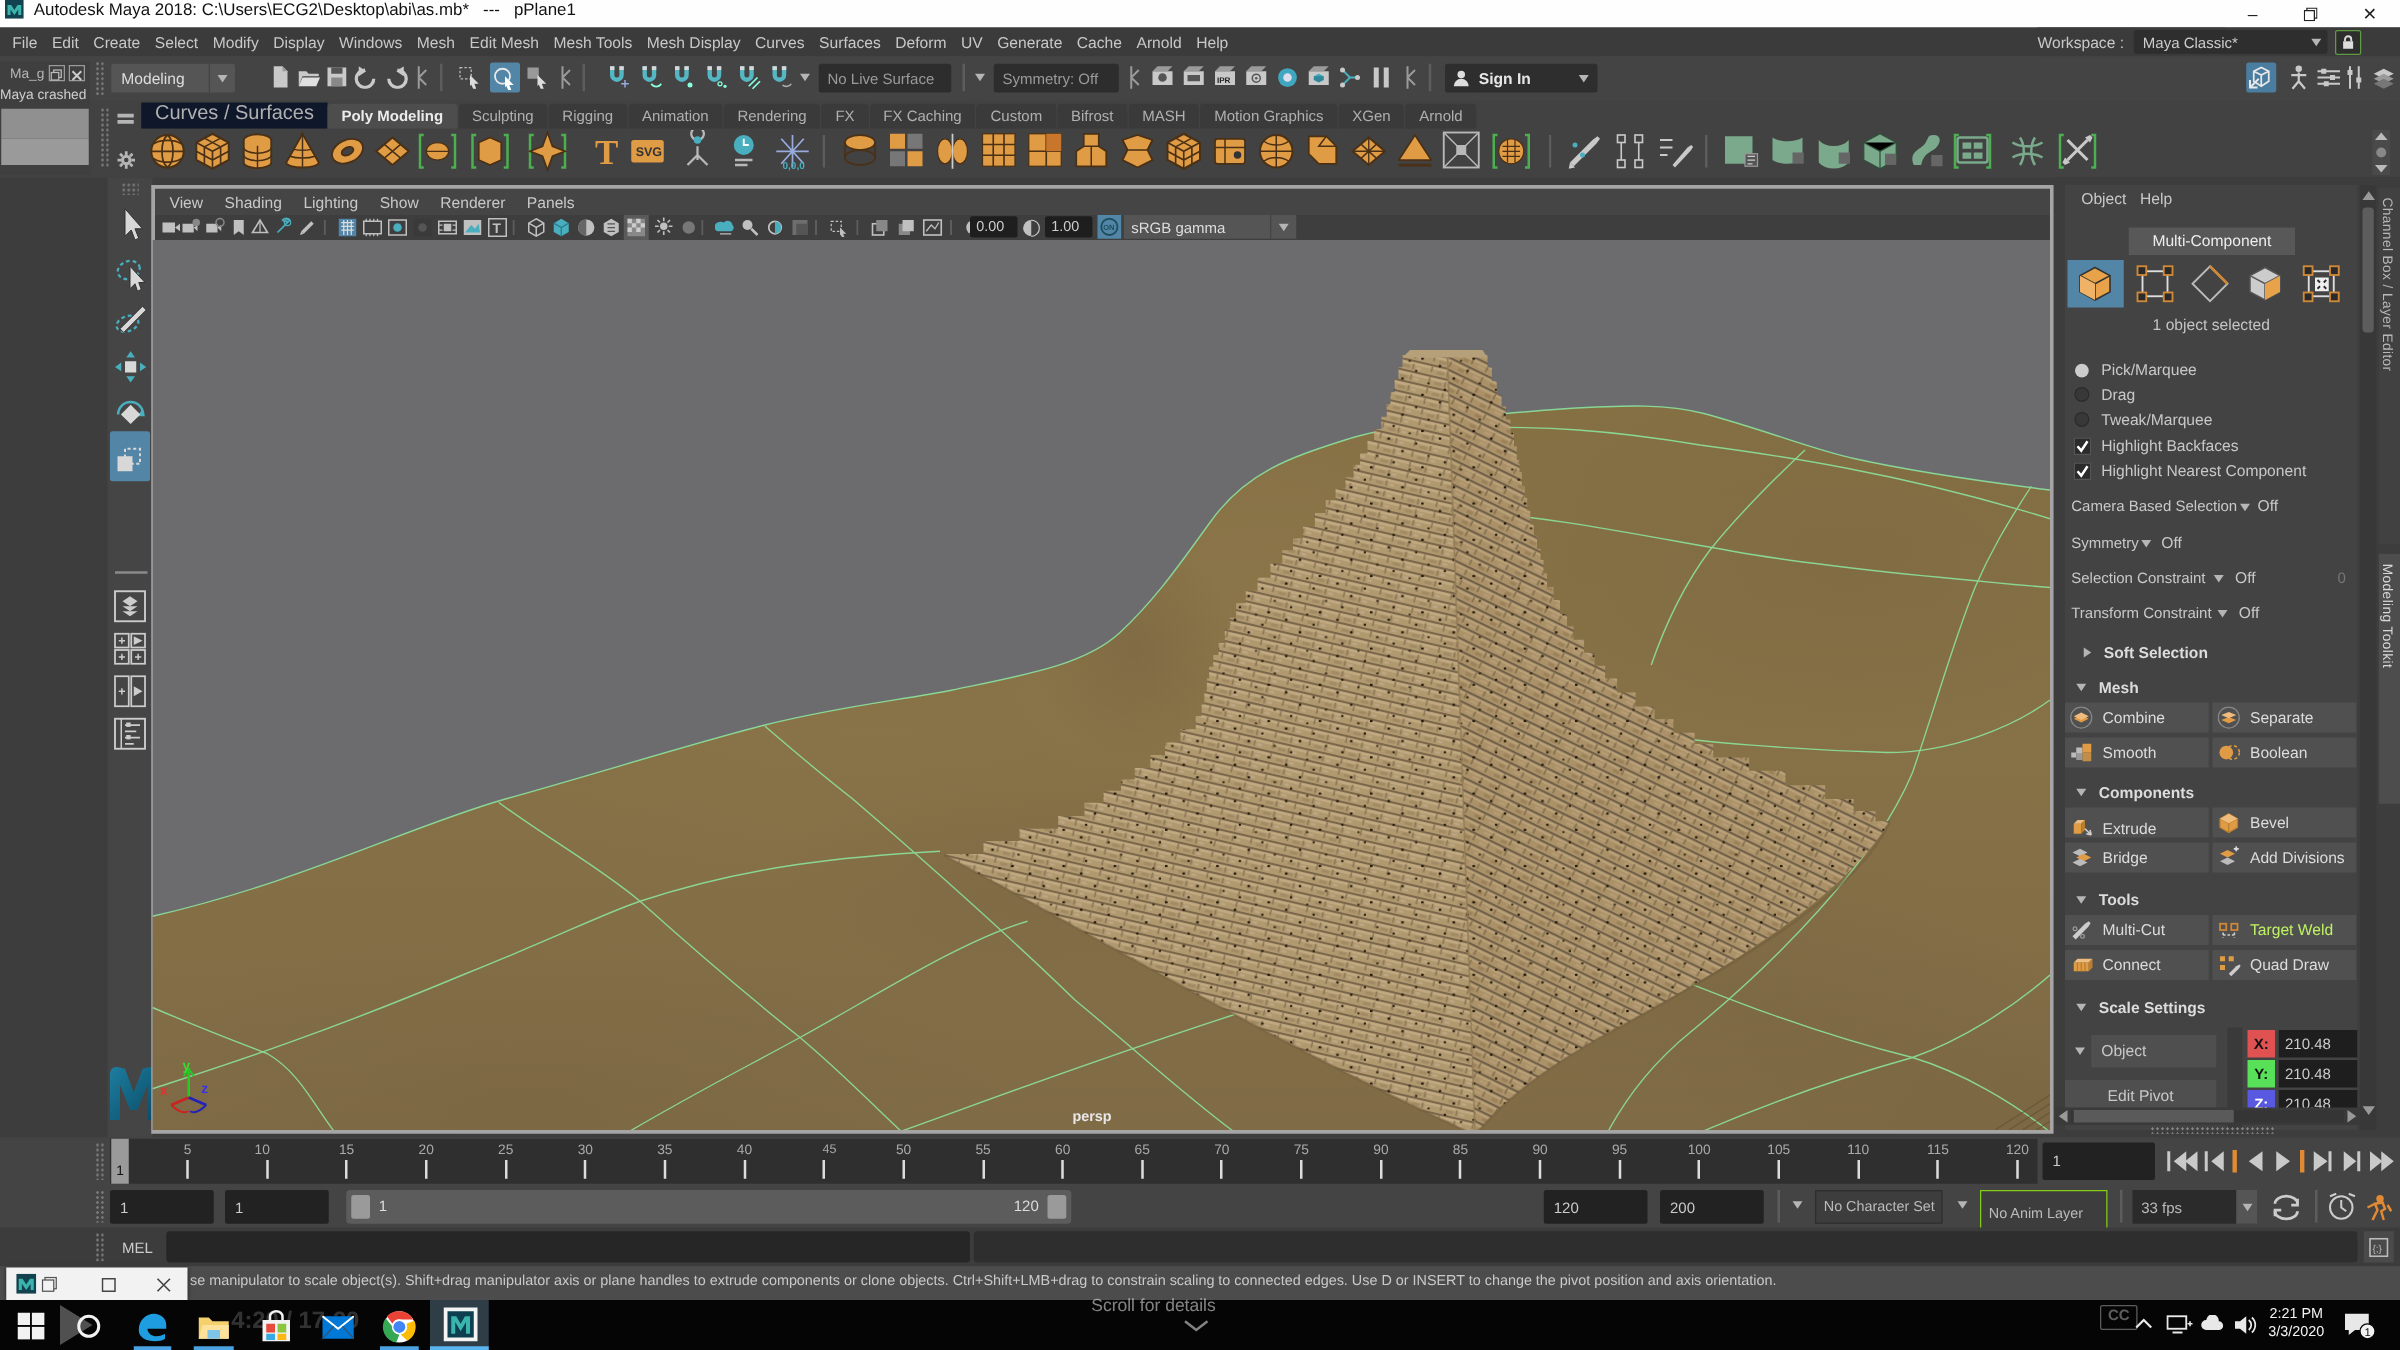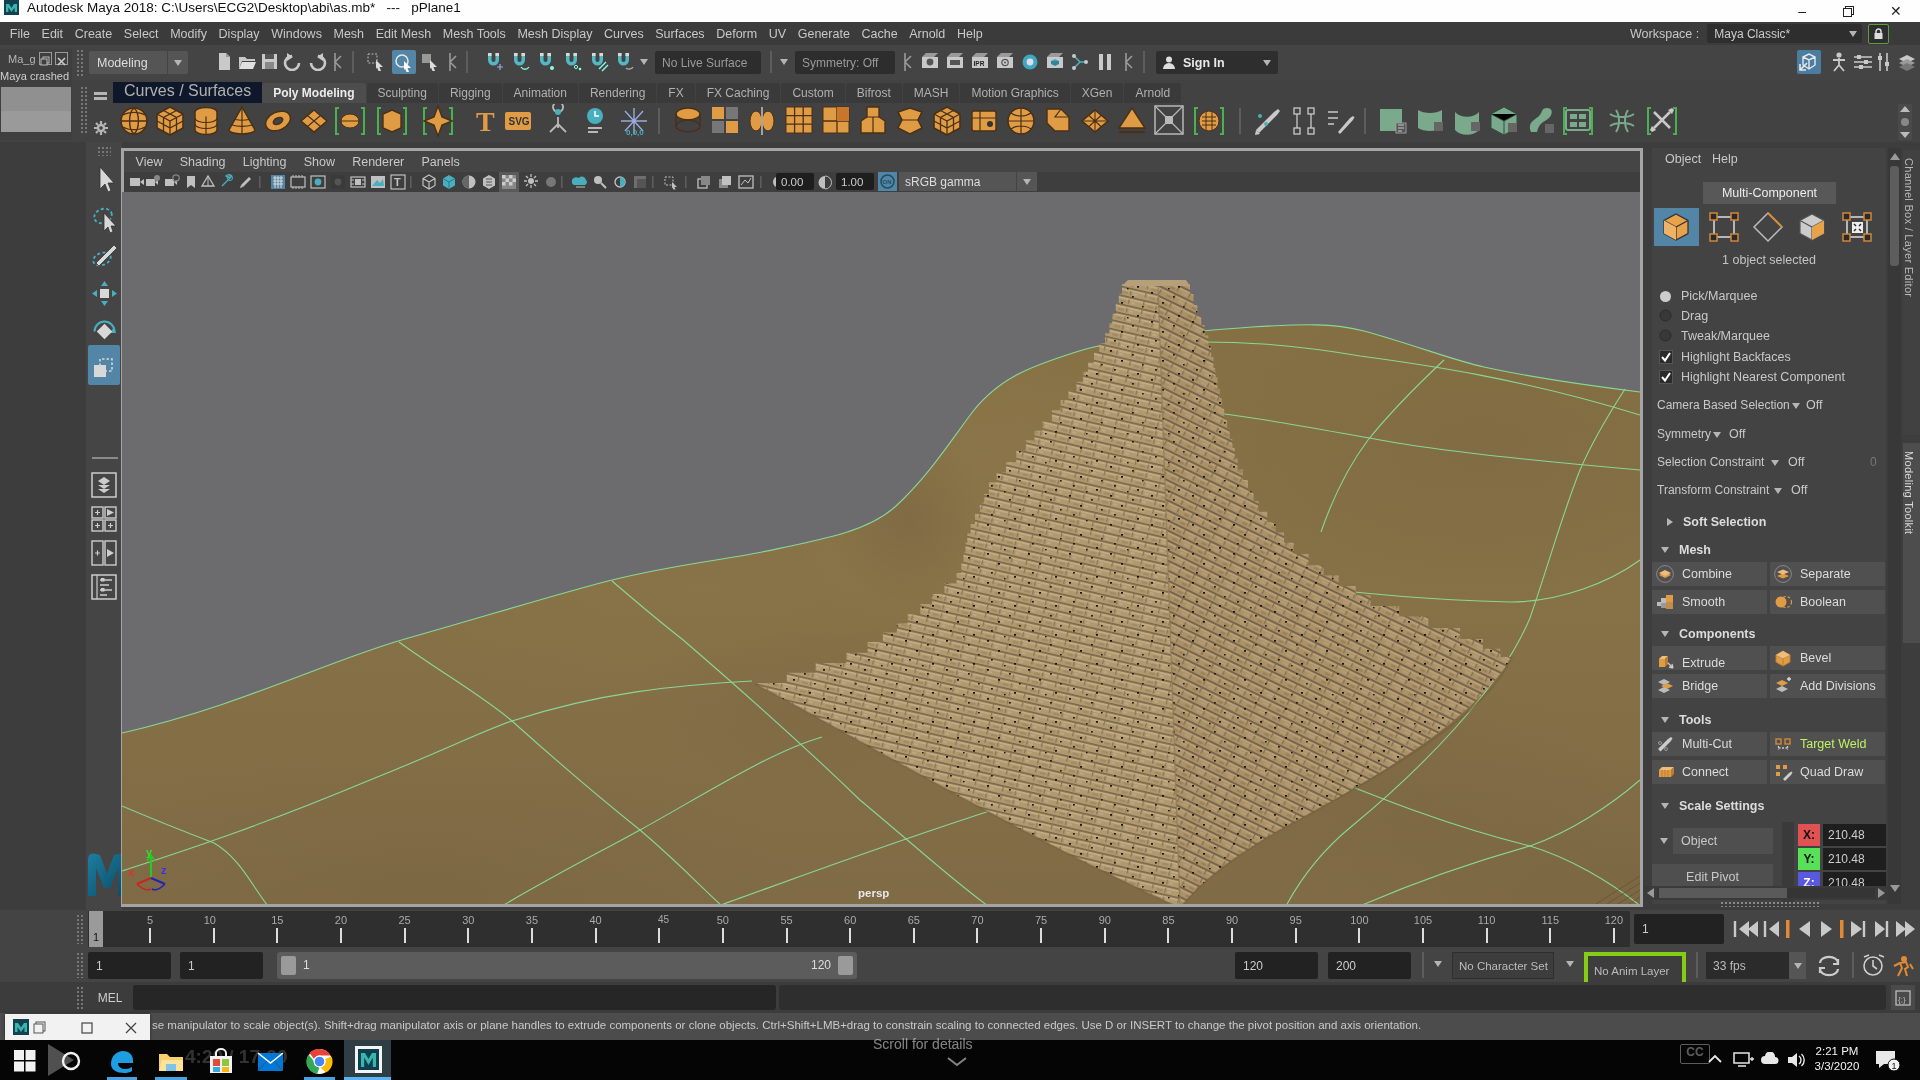--- a/index.html
+++ b/index.html
@@ -1155,21 +1155,21 @@
 <div class="abs" style="left:1422px;top:952px;width:2px;height:26px;background:#5d5d5d"></div>
 <div class="abs" style="left:1434px;top:961px;width:10px;height:10px">
       <div class="tri-d"></div>
     </div>
 <div class="abs" style="left:1452px;top:952px;width:102px;height:27px;background:#3d3d3d;border:1px solid #2e2e2e;display:flex;align-items:center">
       <span style="color:#bbb;font-size:11.5px;margin-left:6px">No Character Set</span>
     </div>
 <div class="abs" style="left:1566px;top:961px;width:10px;height:10px">
       <div class="tri-d"></div>
     </div>
-<div class="abs" style="left:1584px;top:952px;width:102px;height:37px;background:#3d3d3d;border:4px solid #84cc16;display:flex;align-items:center">
+<div class="abs" style="left:1584px;top:952px;width:102px;height:37px;background:#3d3d3d;border:1px solid #84cc16;display:flex;align-items:center">
       <span style="color:#bbb;font-size:11.5px;margin-left:6px">No Anim Layer</span>
     </div>
 <div class="abs" style="left:1696px;top:952px;width:2px;height:26px;background:#5d5d5d"></div>
 <div class="abs" style="left:1706px;top:952px;width:100px;height:27px;background:#2b2b2b;display:flex;align-items:center">
       <span style="color:#bbb;font-size:12px;margin-left:7px;flex:1">33 fps</span>
       <div style="width:17px;height:27px;background:#555;display:flex;align-items:center;justify-content:center">
         <div class="tri-d"></div>
       </div>
     </div>
 <div class="abs" style="left:1816px;top:955px;width:26px;height:22px"><svg width="26" height="22">

